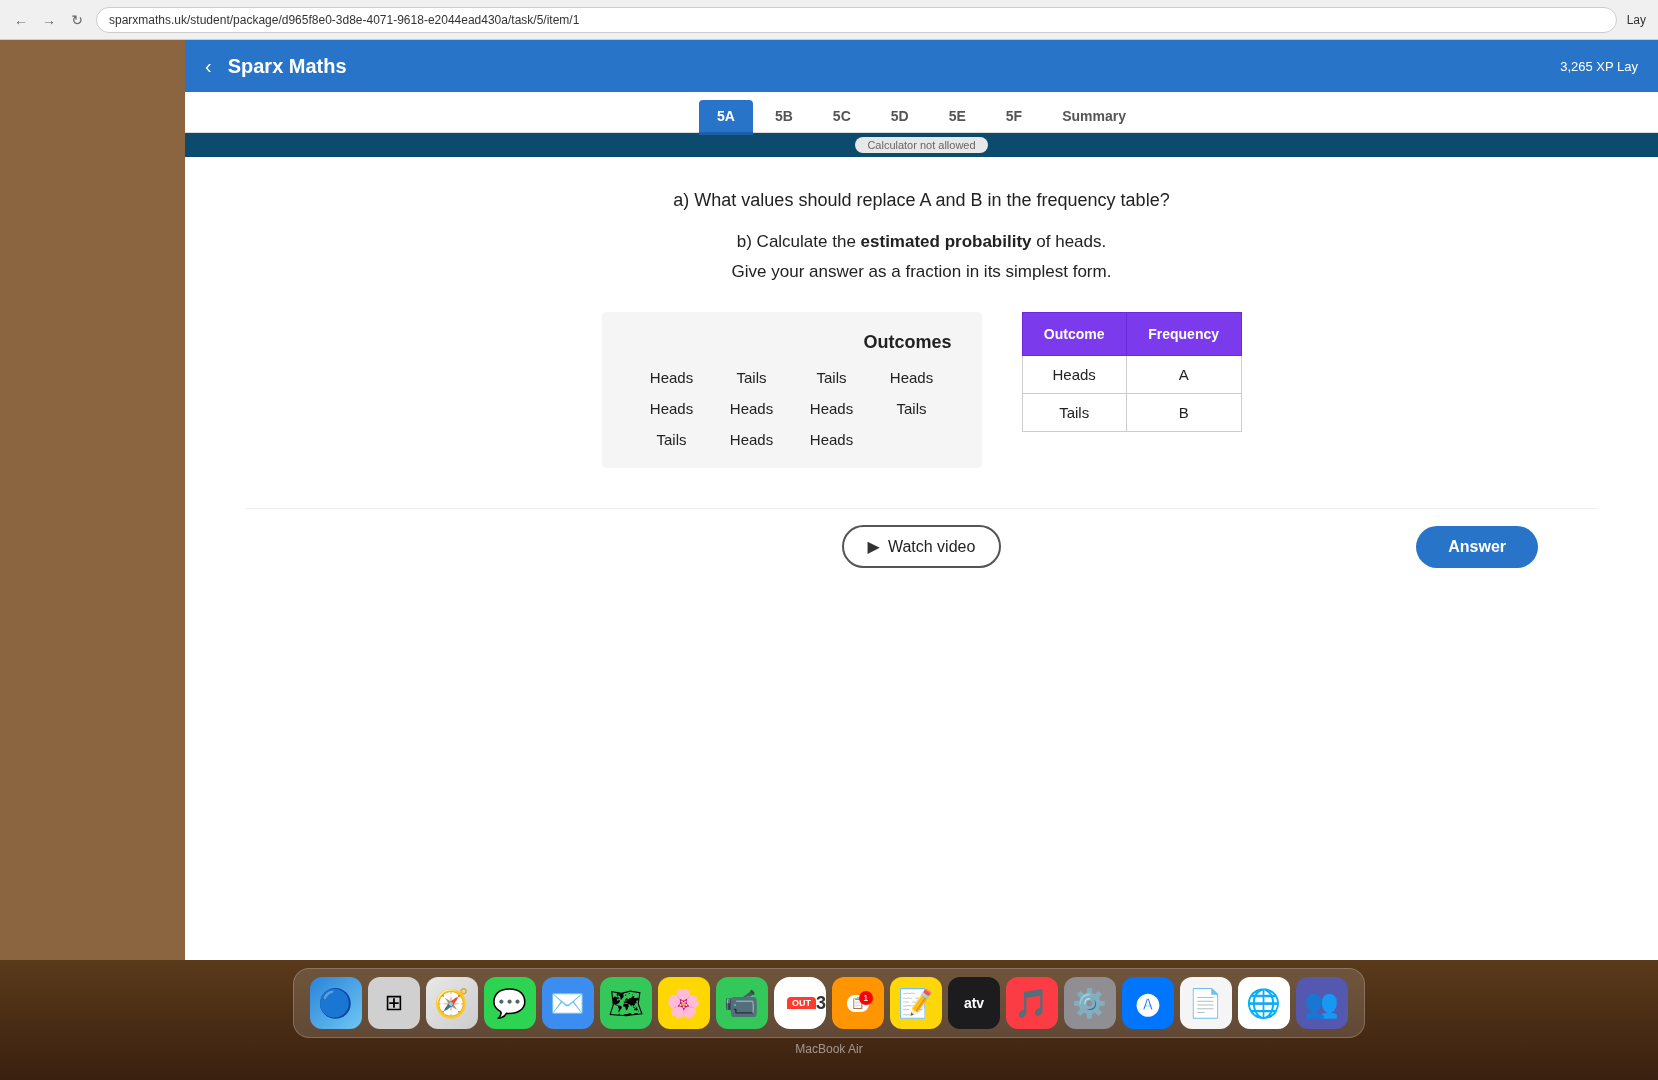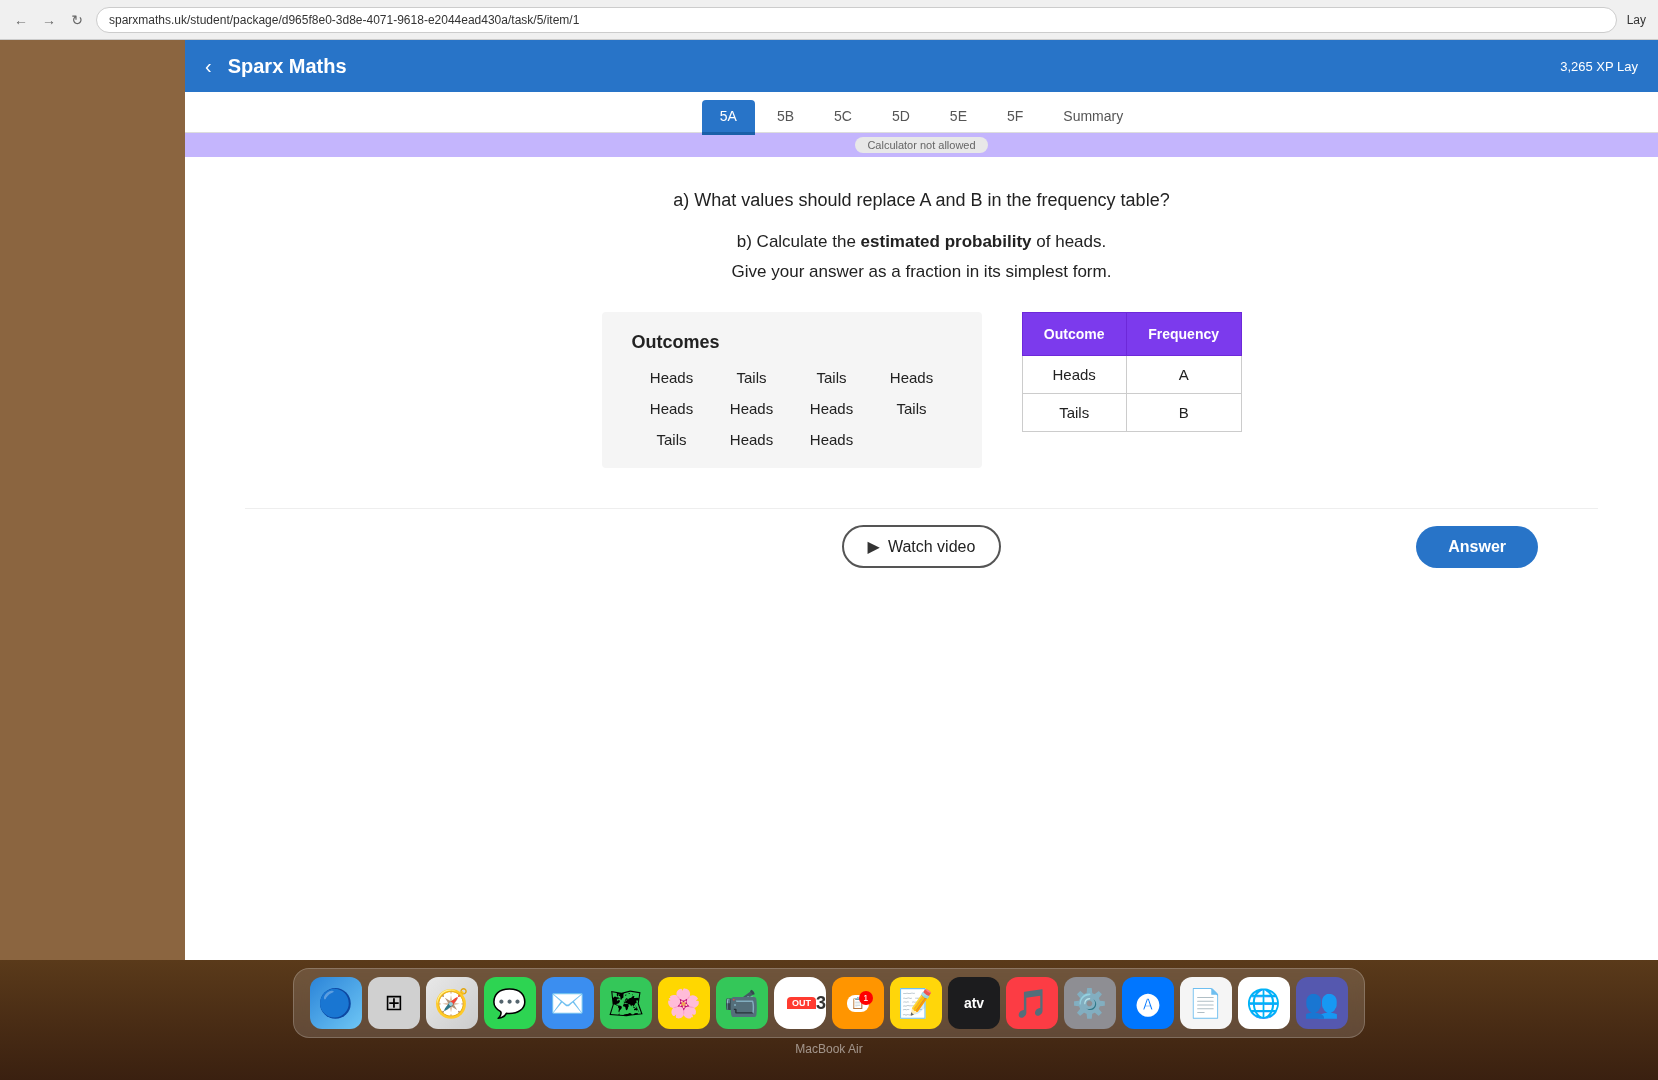--- a/index.html
+++ b/index.html
@@ -99,21 +99,21 @@
       display: flex;
       align-items: center;
       justify-content: center;
       padding: 8px 0 0 0;
       gap: 4px;
       border-bottom: 1px solid #ddd;
     }
     .tab-item {
       padding: 8px 18px;
       font-size: 14px;
-      font-weight: 400;
+      font-weight: 700;
       color: #555;
       cursor: pointer;
       border-radius: 4px 4px 0 0;
       border: none;
       background: none;
     }
     .tab-item.active {
       background: #2874c8;
       color: white;
       position: relative;
@@ -123,21 +123,21 @@
       position: absolute;
       bottom: -3px;
       left: 0;
       right: 0;
       height: 3px;
       background: #1a5fa8;
     }
 
     
     .calc-bar {
-      background: #c4b5fd;
+      background: #0c4a6e;
       display: flex;
       justify-content: center;
       padding: 4px 16px;
     }
     .calc-badge {
       background: #e8e8e8;
       border-radius: 12px;
       padding: 2px 12px;
       font-size: 11px;
       color: #666;
@@ -188,21 +188,21 @@
     }
 
     
     .outcomes-table {
       background: #f5f5f5;
       border-radius: 4px;
       padding: 20px 30px;
       min-width: 340px;
     }
     .outcomes-title {
-      text-align: left;
+      text-align: right;
       font-size: 18px;
       font-weight: 700;
       color: #222;
       margin-bottom: 16px;
     }
     .outcomes-grid {
       display: grid;
       grid-template-columns: repeat(4, 80px);
       row-gap: 14px;
     }

